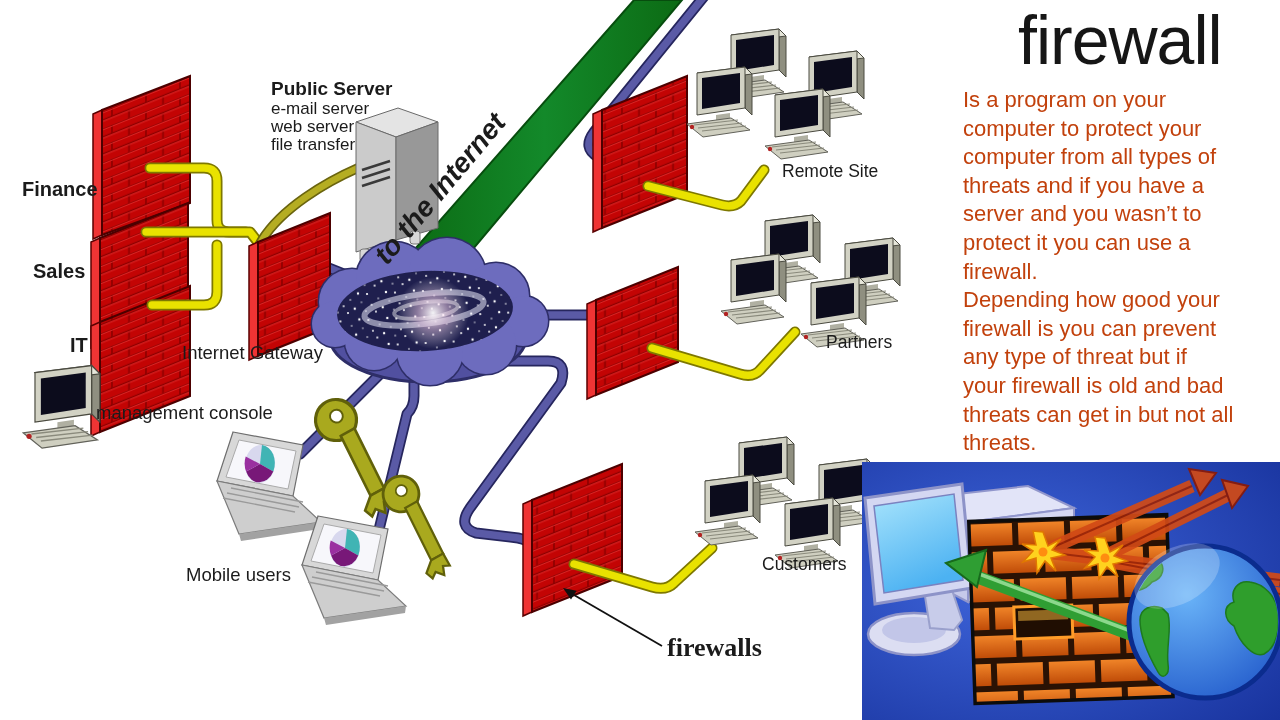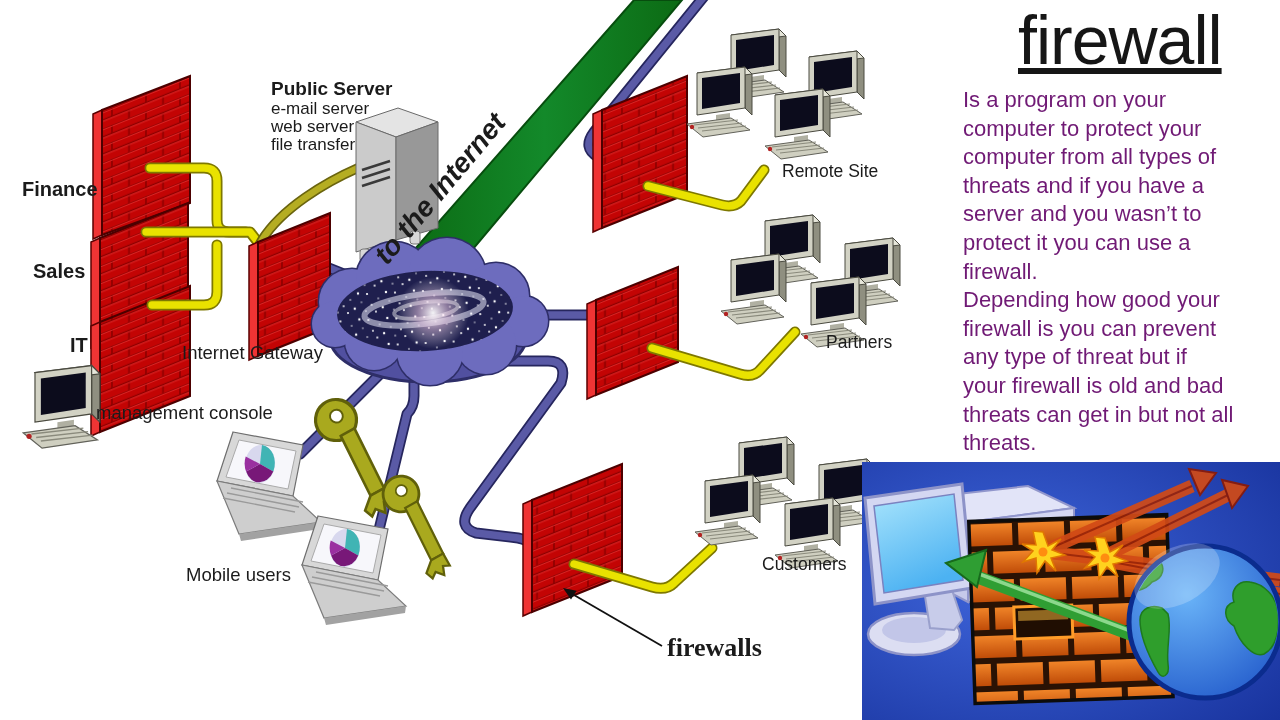--- a/index.html
+++ b/index.html
@@ -1,21 +1,21 @@
 <!DOCTYPE html>
 <html><head>
 <meta charset="utf-8">
 <style>
   html,body{margin:0;padding:0;background:#ffffff;}
   .slide{position:relative;width:1280px;height:720px;background:#ffffff;overflow:hidden;
          font-family:"Liberation Sans",sans-serif;}
   .slide-title{position:absolute;left:1018px;top:6px;font-size:68px;line-height:1;
-               color:#161616;letter-spacing:-1px;white-space:nowrap;text-decoration:underline;}
+               color:#161616;letter-spacing:-1px;white-space:nowrap;}
   .slide-body{position:absolute;left:963px;top:86px;width:305px;font-size:22px;
-              line-height:28.6px;color:#701a75;white-space:pre-line;}
+              line-height:28.6px;color:#c2410c;white-space:pre-line;}
   .diagram-svg{position:absolute;left:0;top:0;}
   .illu-svg{position:absolute;left:862px;top:462px;}
   svg text{font-family:"Liberation Sans",sans-serif;fill:#1b1b1b;}
   .lblB{font-weight:bold;font-size:20px;}
   .lblPS{font-weight:bold;font-size:19px;}
   .lblS{font-size:17px;}
   .lblM{font-size:18.5px;}
   .lblC{font-size:17.5px;}
   .band-text{font-weight:bold;font-style:italic;font-size:28px;}
   .caption-text{font-family:"Liberation Serif",serif;font-weight:bold;font-size:26px;}

